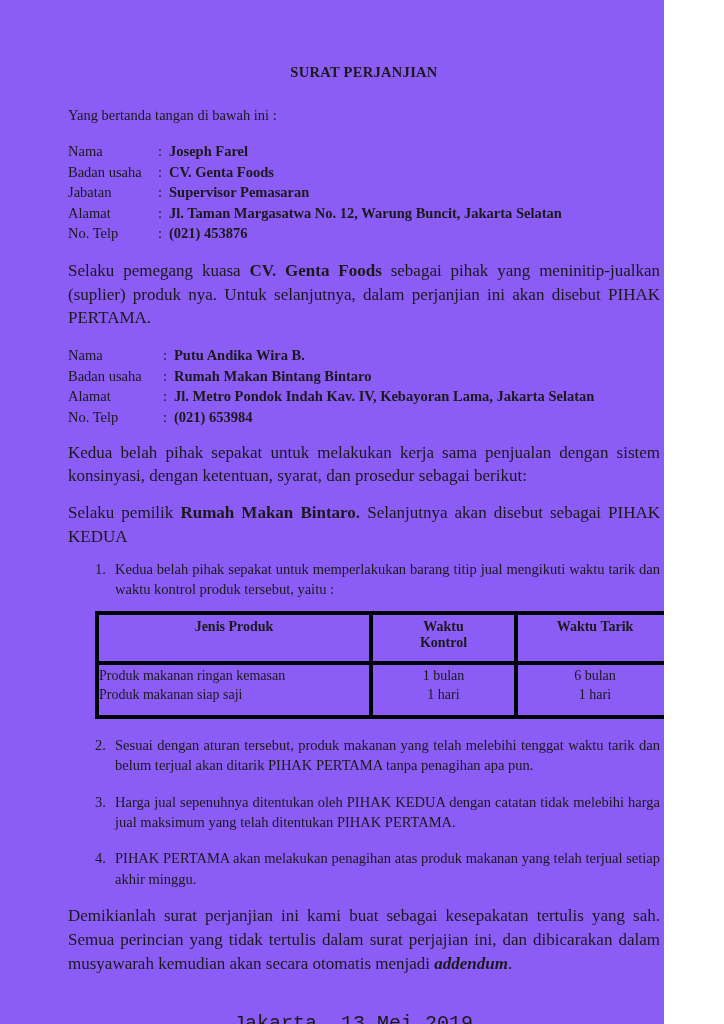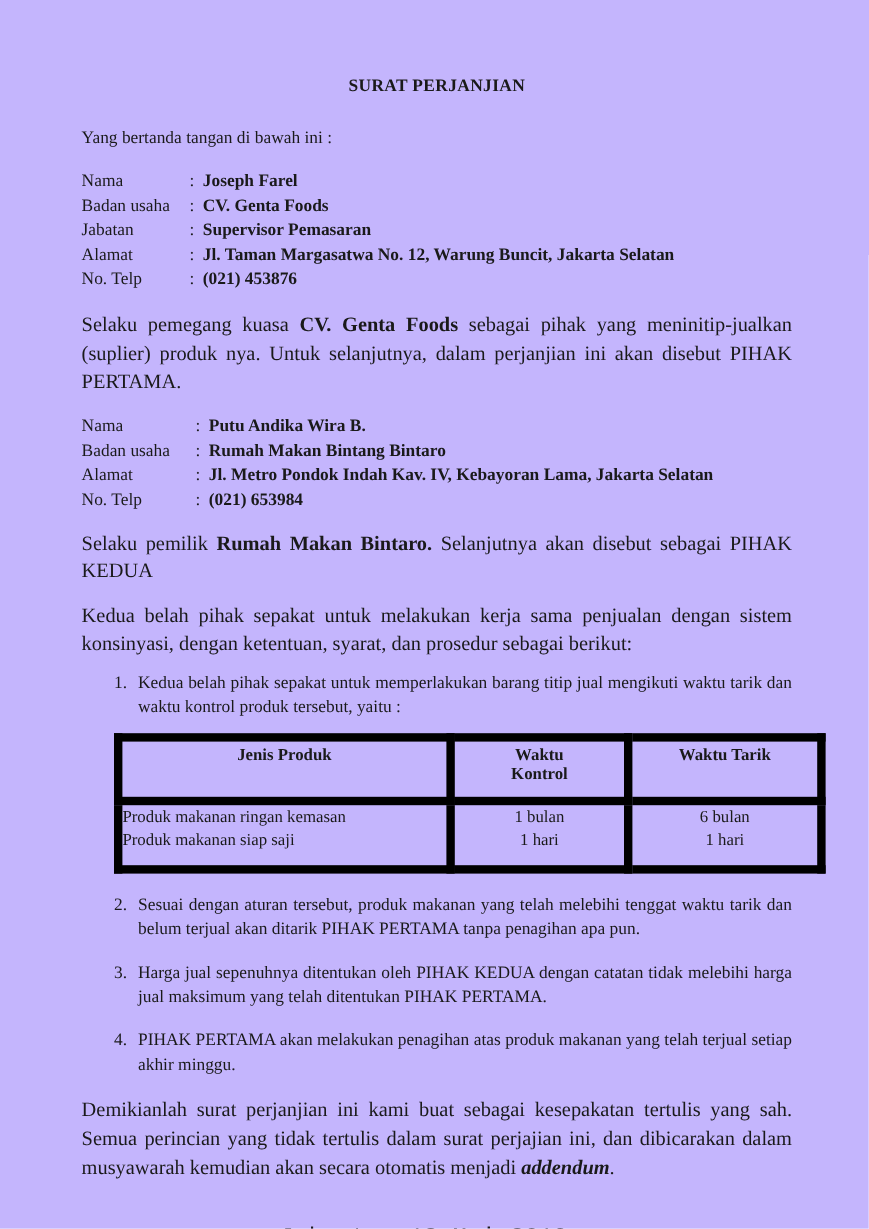--- a/index.html
+++ b/index.html
@@ -2,23 +2,23 @@
 <html><head>
 <meta charset="utf-8">
 <style>
   html, body {
     margin: 0;
     padding: 0;
     background: #ffffff;
   }
   .page {
     position: relative;
-    width: 724px;
+    width: 664px;
     height: 1024px;
-    background: #c4b5fd;
+    background: #8b5cf6;
     font-family: "Liberation Serif", "DejaVu Serif", serif;
     color: #1a1a1a;
     overflow: hidden;
   }
   .doc {
     position: absolute;
     left: 68px;
     top: 0;
     width: 592px;
   }
@@ -97,21 +97,21 @@
   table.tbl {
     border-collapse: collapse;
     width: 565px;
     margin-left: 27px;
     margin-top: 12px;
     margin-bottom: 16px;
     font-size: 14px;
     table-layout: fixed;
   }
   table.tbl th, table.tbl td {
-    border: 7px solid #000000;
+    border: 4px solid #000000;
     padding: 0;
   }
   table.tbl th {
     font-weight: bold;
     text-align: center;
     vertical-align: top;
     height: 42px;
     padding-top: 4px;
   }
   table.tbl td {
@@ -192,23 +192,23 @@
         <span class="id-colon">:</span>
         <span class="id-value">Jl. Metro Pondok Indah Kav. IV, Kebayoran Lama, Jakarta Selatan</span>
       </div>
       <div class="id-row">
         <span class="id-label">No. Telp</span>
         <span class="id-colon">:</span>
         <span class="id-value">(021) 653984</span>
       </div>
     </div>
 
+    <div class="para tight">Kedua belah pihak sepakat untuk melakukan kerja sama penjualan dengan sistem konsinyasi, dengan ketentuan, syarat, dan  prosedur sebagai berikut:</div>
+
     <div class="para tight"><span>Selaku pemilik </span><b>Rumah Makan Bintaro.</b><span> Selanjutnya akan disebut sebagai PIHAK KEDUA</span></div>
-
-    <div class="para tight">Kedua belah pihak sepakat untuk melakukan kerja sama penjualan dengan sistem konsinyasi, dengan ketentuan, syarat, dan  prosedur sebagai berikut:</div>
 
     <div class="clause-list">
       <div class="clause first">
         <span class="num">1.</span>
         <span>Kedua belah pihak sepakat untuk memperlakukan barang titip jual mengikuti waktu tarik dan waktu kontrol produk tersebut, yaitu :</span>
       </div>
     </div>
 
     <table class="tbl">
       <thead>

